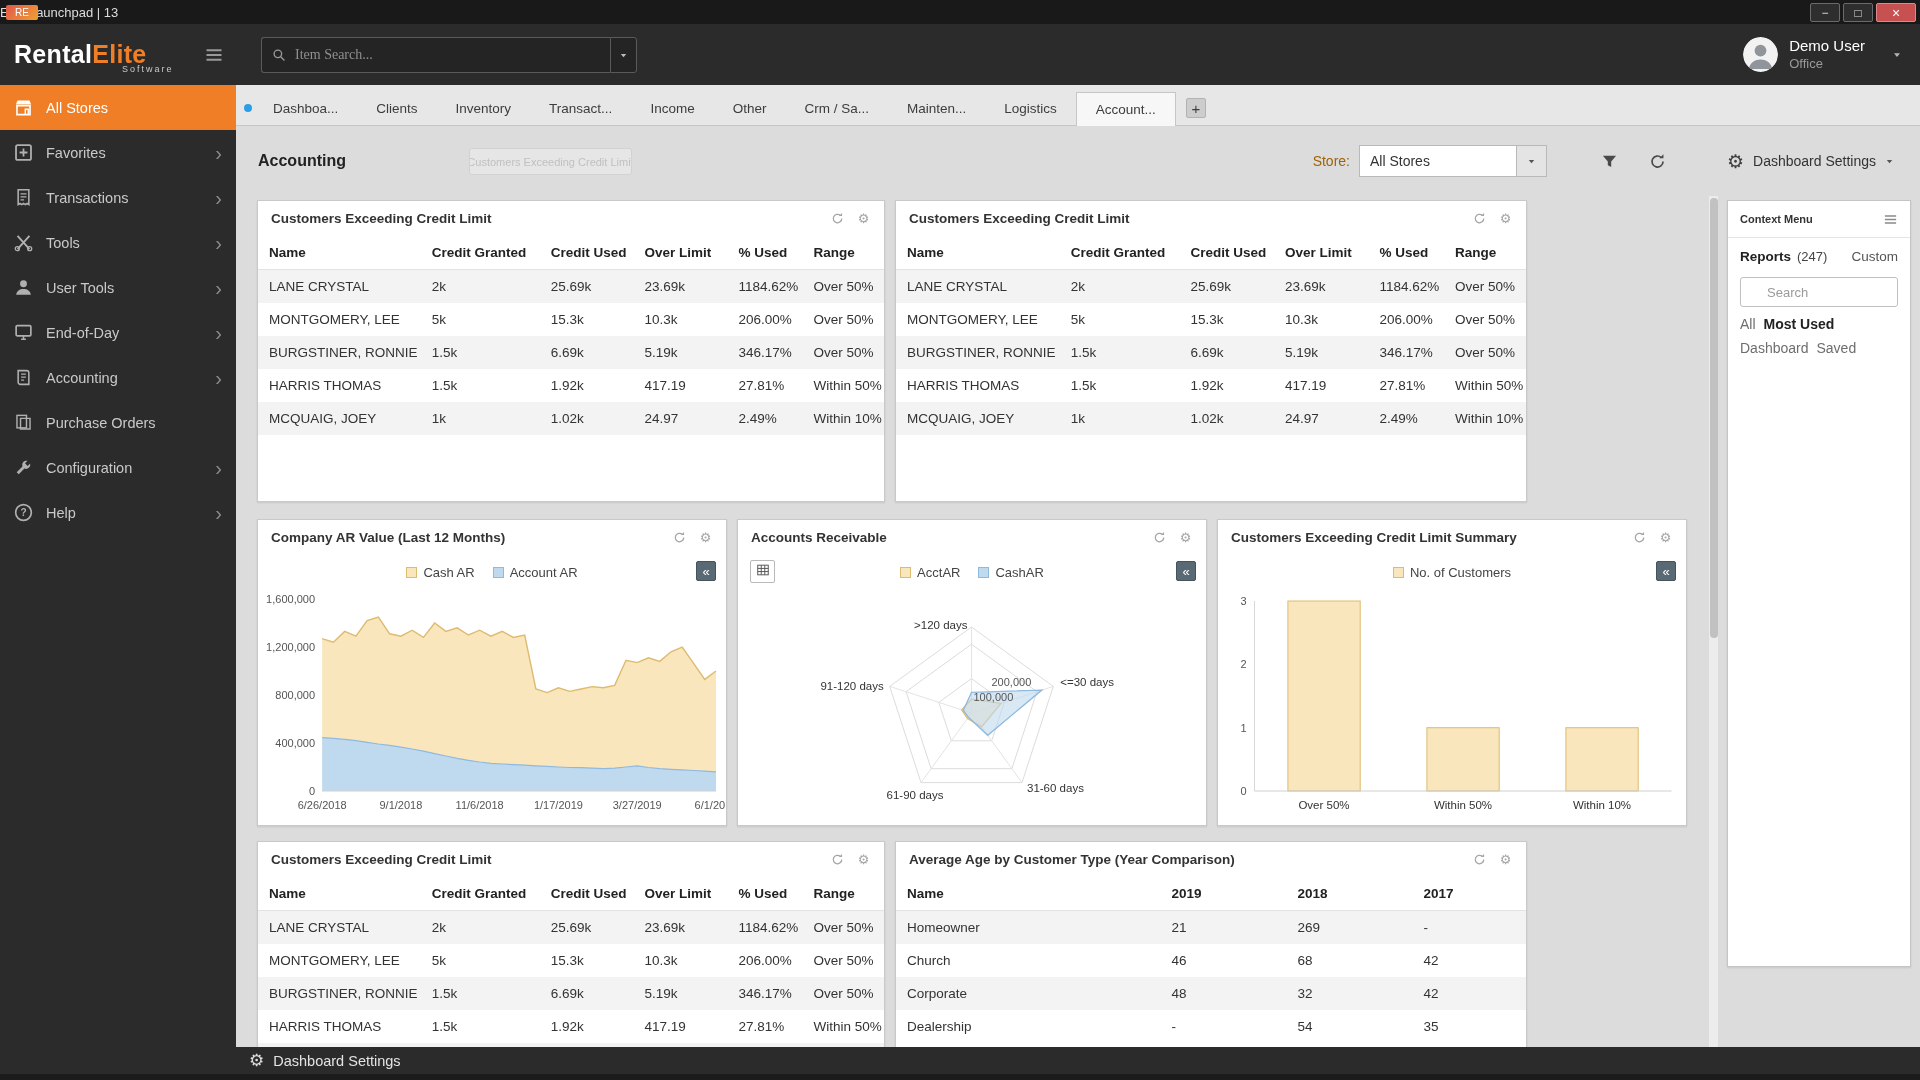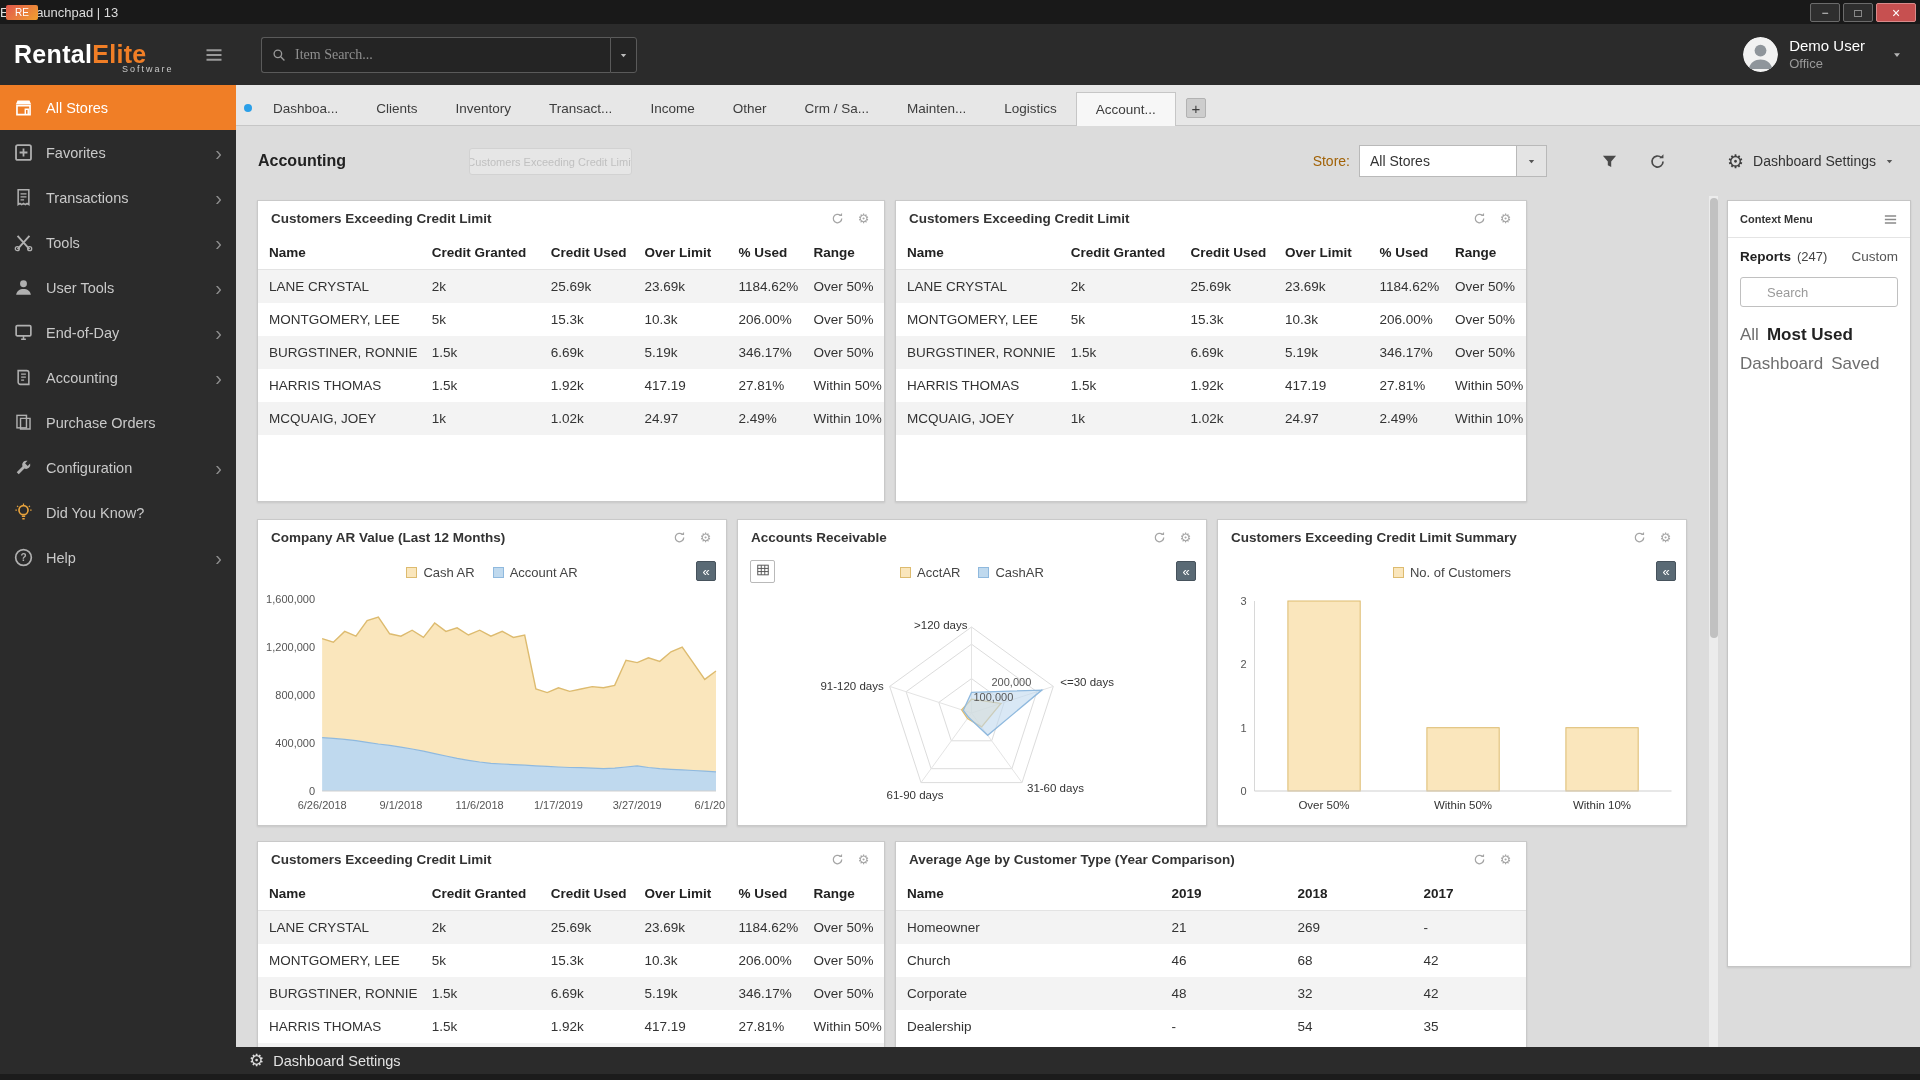--- a/index.html
+++ b/index.html
@@ -114,21 +114,21 @@
 .ctx-title{font-weight:bold;font-size:11px;color:#333}
 .ctx-burger{margin-left:auto;width:15px;height:15px;color:#8a8a8a;cursor:pointer}
 .ctx-burger svg{width:100%;height:100%}
 .ctx-tabs{display:flex;align-items:baseline;padding:11px 12px 4px;gap:6px}
 .ctx-reports{font-weight:bold;font-size:13.5px;color:#222;cursor:pointer}
 .ctx-count{font-size:13px;color:#444}
 .ctx-custom{margin-left:auto;font-size:13.5px;color:#555;cursor:pointer}
 .ctx-search{margin:9px 12px 4px}
 .ctx-search input{width:100%;height:30px;border:1px solid #c0c0c0;border-radius:3px;padding:0 26px;font-size:13px;font-family:inherit;outline:none;color:#333}
 .ctx-search input::placeholder{color:#9a9a9a}
-.ctx-filters{margin:14px 12px;font-size:17px;color:#6e6e6e;line-height:1.7}
+.ctx-filters{margin:6px 12px;font-size:14px;color:#6e6e6e;line-height:1.7}
 .ctx-filters .f{margin-right:8px;cursor:pointer;display:inline-block}
 .ctx-filters .f.active{color:#222;font-weight:bold}
 
 .bottombar{height:27px;background:#2b2b2b;display:flex;align-items:center;padding-left:249px;gap:9px;flex:0 0 auto;color:#e3e3e3;cursor:pointer}
 .bottombar .gear{font-size:17px;color:#dcdcdc;line-height:1}
 .bottombar .bb-label{font-size:14.5px}
 .bottomstrip{height:6px;background:#1c1c1c;flex:0 0 auto}
 </style>
 </head>
 <body>
@@ -219,28 +219,20 @@
                 <path d="M5.5 4.5v9h8v-9z" fill="none" stroke="currentColor" stroke-width="1.2"></path>
               </svg></span>
             <span class="nlabel" data-name="sidebar-item-label">Purchase Orders</span>
           </div>
           <div class="nav-item" data-name="sidebar-item-configuration">
             <span class="nicon" data-name="config-icon"><svg viewBox="0 0 16 16" fill="currentColor">
                 <path d="M13.6 4.6a3.6 3.6 0 0 1-4.8 4.3L4 13.7 2.3 12l4.8-4.8a3.6 3.6 0 0 1 4.3-4.8L9.3 4.5l2.2 2.2z"></path>
               </svg></span>
             <span class="nlabel" data-name="sidebar-item-label">Configuration</span>
             <span class="nav-chev" data-name="chevron-right-icon">›</span>
-          </div>
-          <div class="nav-item" data-name="sidebar-item-did-you-know">
-            <span class="nicon" data-name="bulb-icon"><svg viewBox="0 0 16 16">
-                <circle cx="8" cy="6" r="3.8" fill="none" stroke="currentColor" stroke-width="1.4"></circle>
-                <path d="M6.6 11.2h2.8M7 13.2h2" stroke="currentColor" stroke-width="1.2" fill="none"></path>
-                <path d="M8 .4v1.2M2.6 2.4l.9.9M13.4 2.4l-.9.9M1.2 6h1.2M13.6 6h1.2" stroke="currentColor" stroke-width="1" fill="none"></path>
-              </svg></span>
-            <span class="nlabel" data-name="sidebar-item-label">Did You Know?</span>
           </div>
           <div class="nav-item" data-name="sidebar-item-help">
             <span class="nicon" data-name="help-icon"><svg viewBox="0 0 16 16">
                 <circle cx="8" cy="8" r="6.6" fill="none" stroke="currentColor" stroke-width="1.4"></circle>
                 <text x="8" y="11" text-anchor="middle" font-size="8.5" font-weight="bold" fill="currentColor">?</text>
               </svg></span>
             <span class="nlabel" data-name="sidebar-item-label">Help</span>
             <span class="nav-chev" data-name="chevron-right-icon">›</span>
           </div>
         </nav>

